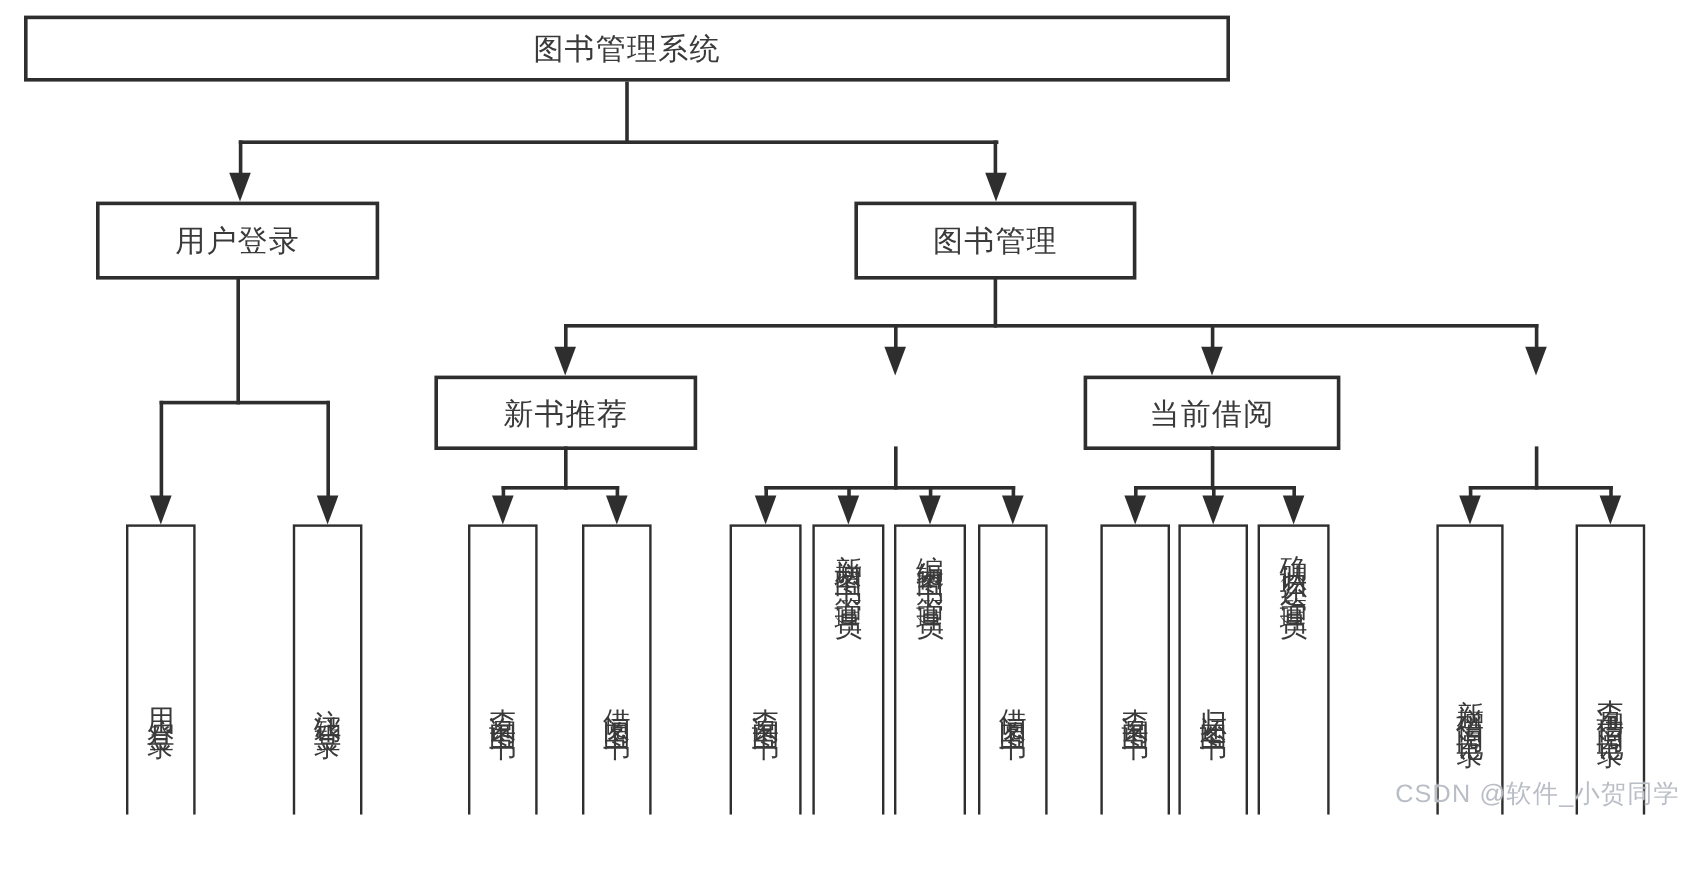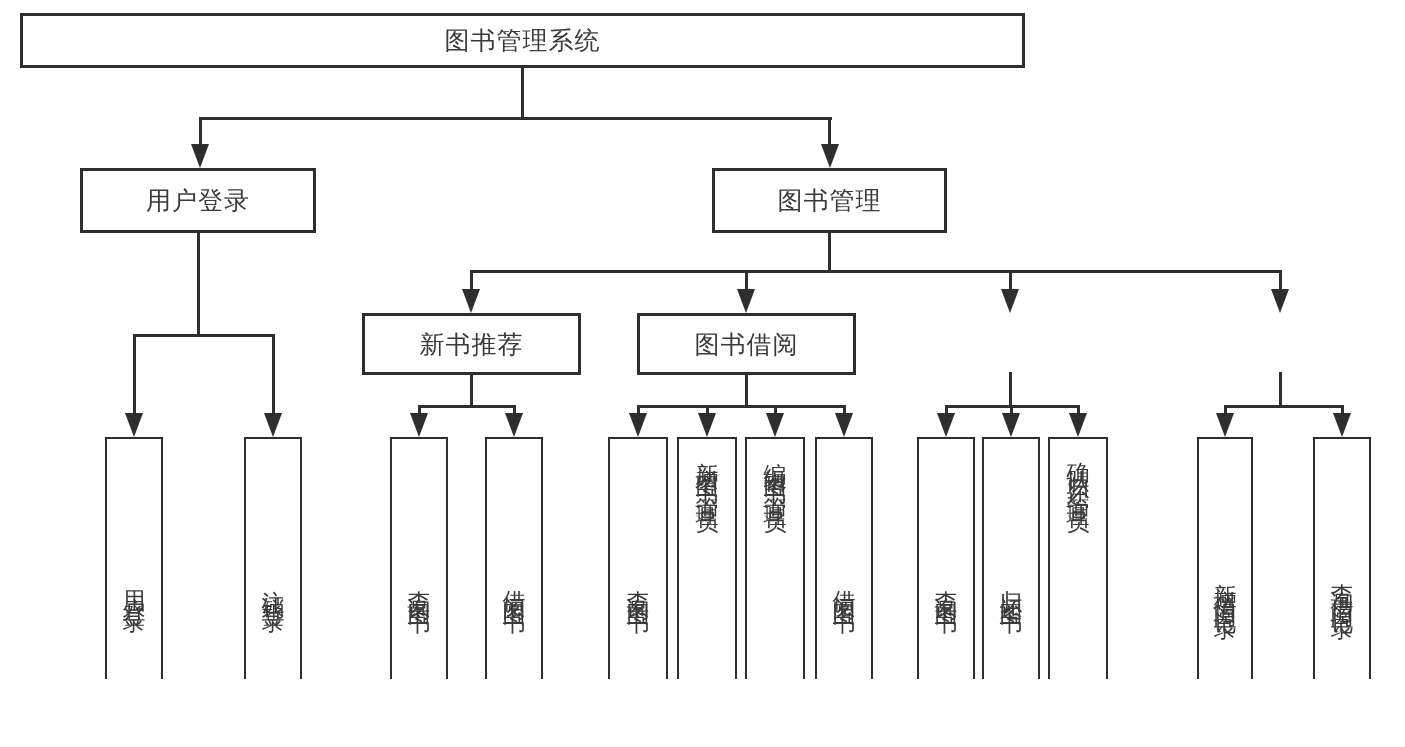--- a/index.html
+++ b/index.html
@@ -69,22 +69,22 @@
   <div class="box" style="left:80px; top:168px; width:236px; height:65px;">
     <span class="h-label">用户登录</span>
   </div>
   <div class="box" style="left:712px; top:168px; width:235px; height:65px;font-family:Liberation Serif, serif;">
     <span class="h-label">图书管理</span>
   </div>
 
   <div class="box" style="left:362px; top:313px; width:219px; height:62px;">
     <span class="h-label">新书推荐</span>
   </div>
-  <div class="box" style="left:637px; top:313px; width:219px; height:62px;">
-    <span class="h-label">图书借阅</span>
+  <div class="box" style="left:903px; top:313px; width:214px; height:62px;">
+    <span class="h-label">当前借阅</span>
   </div>
 
   <div class="box leaf" style="left:105px; top:437px; width:58px; height:298px;">
     <span class="v-label">用户登录</span>
   </div>
   <div class="box leaf" style="left:244px; top:437px; width:58px; height:298px;">
     <span class="v-label">注销登录</span>
   </div>
 
   <div class="box leaf" style="left:390px; top:437px; width:58px; height:298px;">
@@ -176,14 +176,15 @@
   <div class="vline" style="left:1076.5px; top:404.5px; width:3px; height:12.5px;"></div>
   <div class="arrowhead" style="left:1069px; top:413px;"></div>
 
   <div class="vline" style="left:1278.5px; top:372px; width:3px; height:35.5px;"></div>
   <div class="hline" style="left:1223.5px; top:404.5px; width:120px; height:3px;"></div>
   <div class="vline" style="left:1223.5px; top:404.5px; width:3px; height:12.5px;"></div>
   <div class="arrowhead" style="left:1216px; top:413px;"></div>
   <div class="vline" style="left:1340.5px; top:404.5px; width:3px; height:12.5px;"></div>
   <div class="arrowhead" style="left:1333px; top:413px;"></div>
 
+  <div class="watermark">CSDN @软件_小贺同学</div>
 
 </div>
 
 </body></html>

